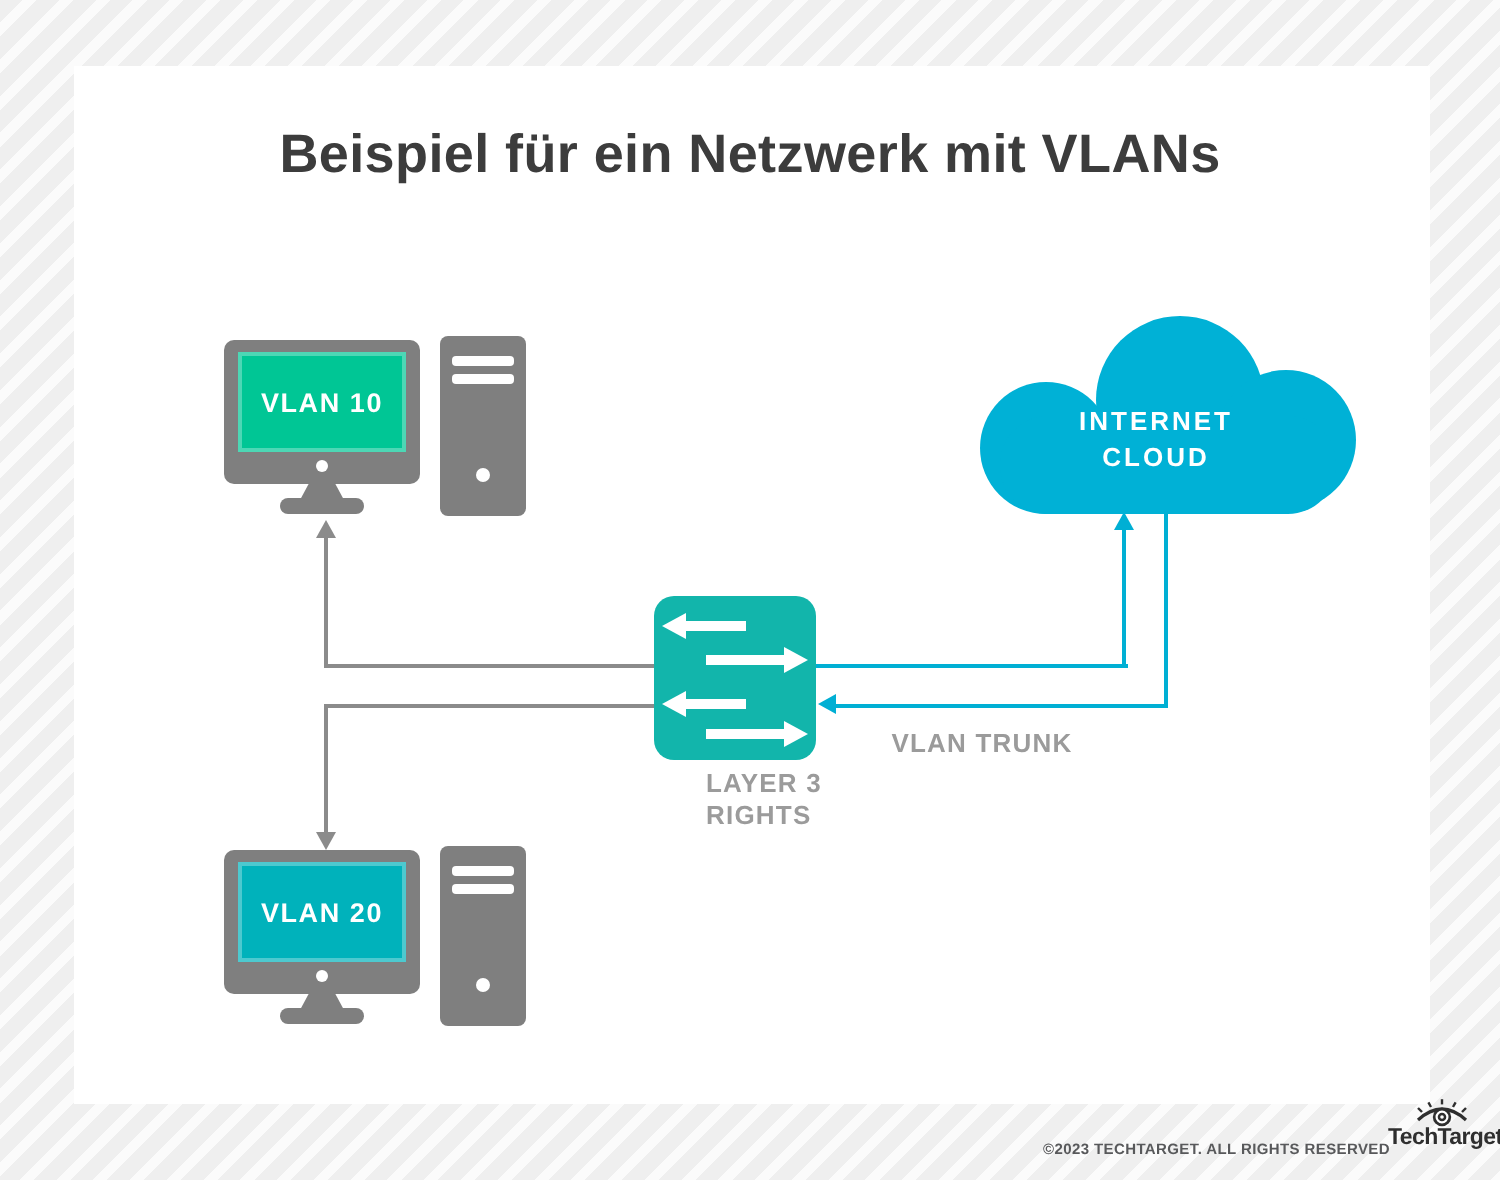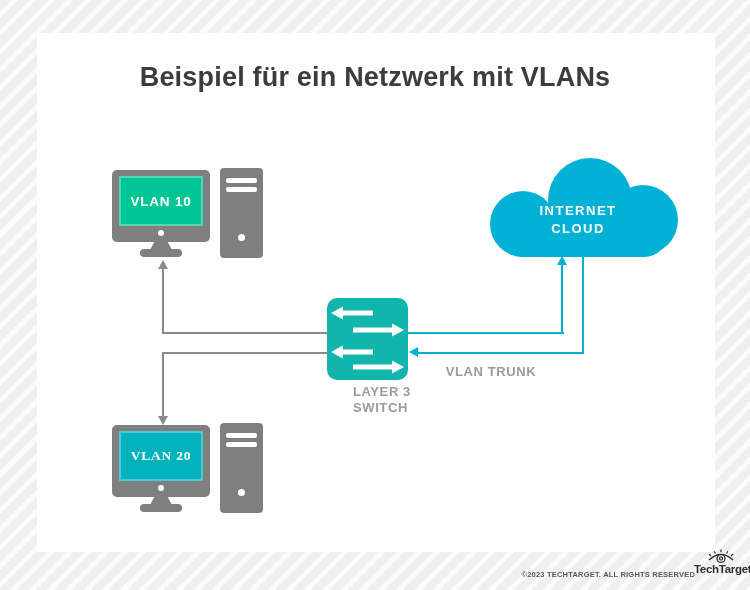--- a/index.html
+++ b/index.html
@@ -41,21 +41,21 @@
     border-radius: 5px;
     padding-left: 40px;
   }
   .screen {
     position: absolute; left: 7px; top: 6px;
     width: 84px; height: 50px;
     display: flex; align-items: center; justify-content: center;
     box-shadow: inset 0 0 0 2px rgba(255,255,255,0.3);
   }
   .screen-vlan10 { background: var(--vlan10-screen, #00c695); }
-  .screen-vlan20 { background: var(--vlan20-screen, #00b2bb); font-family: Liberation Serif, serif; }
+  .screen-vlan20 { background: var(--vlan20-screen, #00b2bb); }
   .screen-label {
     color: #ffffff; font-size: 13.5px; font-weight: bold;
     letter-spacing: 0.8px; white-space: nowrap;
   }
   .monitor-dot {
     position: absolute; left: 46px; top: 60px;
     width: 6px; height: 6px; border-radius: 50%;
     background: #ffffff;
   }
   .stand-neck {
@@ -241,21 +241,21 @@
       <path class="switch-arrow" d="M26 32 L66 32"></path>
       <polygon class="switch-arrowhead" points="77,32 65,25.5 65,38.5"></polygon>
       <path class="switch-arrow" d="M46 54 L15 54"></path>
       <polygon class="switch-arrowhead" points="4,54 16,47.5 16,60.5"></polygon>
       <path class="switch-arrow" d="M26 69 L66 69"></path>
       <polygon class="switch-arrowhead" points="77,69 65,62.5 65,75.5"></polygon>
     </svg>
   </div>
   <div class="switch-label">
     <div>LAYER 3</div>
-    <div>SWITCH</div>
+    <div>RIGHTS</div>
   </div>
 
   <div class="copyright">©2023 TECHTARGET. ALL RIGHTS RESERVED</div>
   <div class="brand">
     <svg class="brand-eye" width="30" height="15" viewBox="0 0 30 15">
       <path d="M3 11 Q15 0 27 11" fill="none" stroke="#2f2f2f" stroke-width="1.6"></path>
       <line x1="5" y1="7" x2="3" y2="5" stroke="#2f2f2f" stroke-width="1.2"></line>
       <line x1="9.5" y1="4.5" x2="8.2" y2="2.2" stroke="#2f2f2f" stroke-width="1.2"></line>
       <line x1="15" y1="3.2" x2="15" y2="0.6" stroke="#2f2f2f" stroke-width="1.2"></line>
       <line x1="20.5" y1="4.5" x2="21.8" y2="2.2" stroke="#2f2f2f" stroke-width="1.2"></line>

